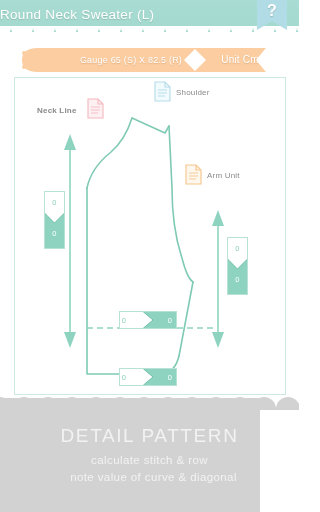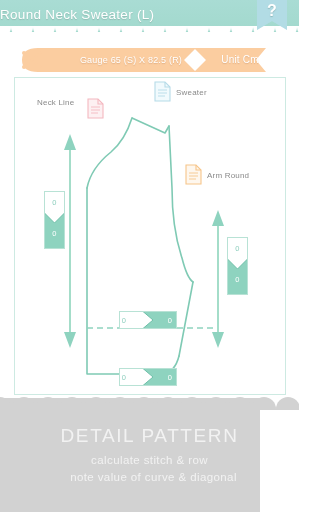--- a/index.html
+++ b/index.html
@@ -180,52 +180,52 @@
       <polygon points="55,270 49,254 61,254" fill="#8ed3bf"></polygon>
     </g>
 
     <g>
       <line x1="203" y1="142" x2="203" y2="260" stroke="#a4ddc9" stroke-width="2"></line>
       <polygon points="203,132 197,148 209,148" fill="#8ed3bf"></polygon>
       <polygon points="203,270 197,254 209,254" fill="#8ed3bf"></polygon>
     </g>
   </svg>
 
-  <div class="dlabel" style="left:22px; top:20px;">Neck Line</div>
+  <div class="dlabel" style="left:22px; top:28px;font-weight:bold;">Neck Line</div>
   <svg class="doc-icon" style="left:72px; top:20px;" width="17" height="21" viewBox="0 0 17 21">
     <path d="M1 1 H11 L16 6 V20 H1 Z" fill="#fdf0f2" stroke="#f4b8c0" stroke-width="1.1"></path>
     <path d="M11 1 V6 H16" fill="none" stroke="#f4b8c0" stroke-width="1.1"></path>
     <g stroke="#f4b8c0" stroke-width=".9">
       <line x1="4" y1="9" x2="13" y2="9"></line>
       <line x1="4" y1="12" x2="13" y2="12"></line>
       <line x1="4" y1="15" x2="11" y2="15"></line>
     </g>
   </svg>
 
   <svg class="doc-icon" style="left:139px; top:3px;" width="17" height="21" viewBox="0 0 17 21">
     <path d="M1 1 H11 L16 6 V20 H1 Z" fill="#f1fafd" stroke="#b6dbe8" stroke-width="1.1"></path>
     <path d="M11 1 V6 H16" fill="none" stroke="#b6dbe8" stroke-width="1.1"></path>
     <g stroke="#b6dbe8" stroke-width=".9">
       <line x1="4" y1="9" x2="13" y2="9"></line>
       <line x1="4" y1="12" x2="13" y2="12"></line>
       <line x1="4" y1="15" x2="11" y2="15"></line>
     </g>
   </svg>
-  <div class="dlabel" style="left:161px; top:10px;">Sweater</div>
+  <div class="dlabel" style="left:161px; top:10px;">Shoulder</div>
 
   <svg class="doc-icon" style="left:170px; top:86px;" width="17" height="21" viewBox="0 0 17 21">
     <path d="M1 1 H11 L16 6 V20 H1 Z" fill="#fef7ee" stroke="#f6c58a" stroke-width="1.1"></path>
     <path d="M11 1 V6 H16" fill="none" stroke="#f6c58a" stroke-width="1.1"></path>
     <g stroke="#f6c58a" stroke-width=".9">
       <line x1="4" y1="9" x2="13" y2="9"></line>
       <line x1="4" y1="12" x2="13" y2="12"></line>
       <line x1="4" y1="15" x2="11" y2="15"></line>
     </g>
   </svg>
-  <div class="dlabel" style="left:192px; top:93px;">Arm Round</div>
+  <div class="dlabel" style="left:192px; top:93px;">Arm Unit</div>
 
   <div class="vtag" style="left:29px; top:113px; width:21px; height:58px;">
     <svg width="21" height="58" viewBox="0 0 21 58">
       <rect x="0.5" y="0.5" width="20" height="57" fill="#ffffff" stroke="#b8e2d5" stroke-width="1"></rect>
       <path d="M0.5 22 H20.5 V57.5 H0.5 Z" fill="#8ed3bf"></path>
       <path d="M0.5 22 L10.5 32 L20.5 22 Z" fill="#ffffff"></path>
       <path d="M0.5 22 L10.5 32 L20.5 22" fill="none" stroke="#6fbfa8" stroke-width="1"></path>
       <rect x="0.5" y="0.5" width="20" height="57" fill="none" stroke="#b8e2d5" stroke-width="1"></rect>
     </svg>
     <div class="vtag-num vnum-white" style="top:7px;">0</div>

